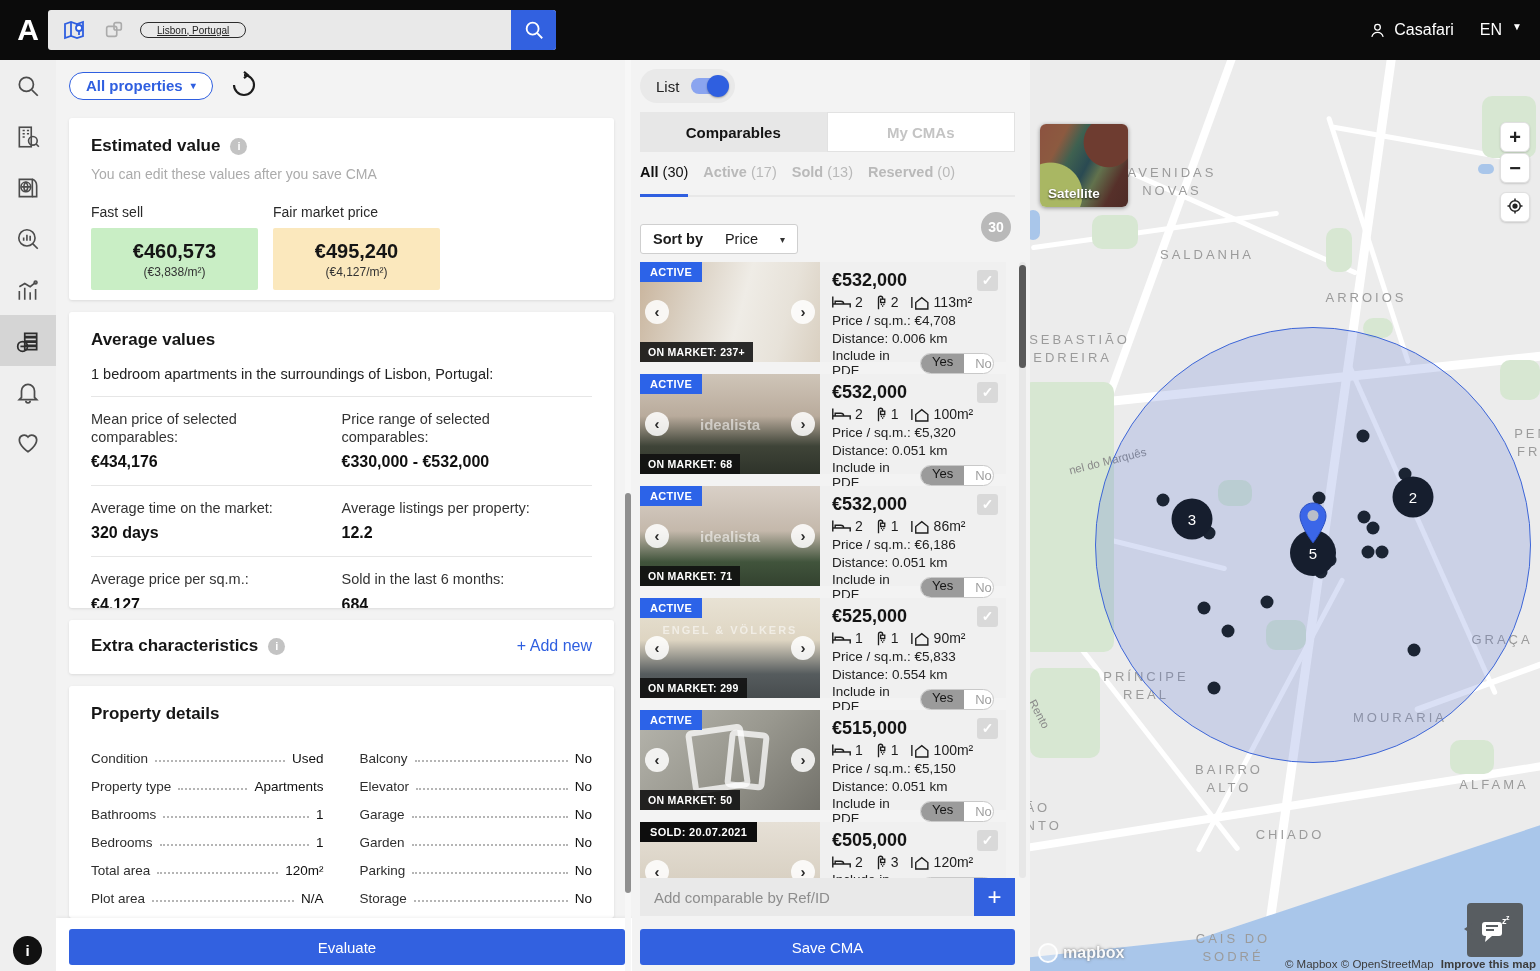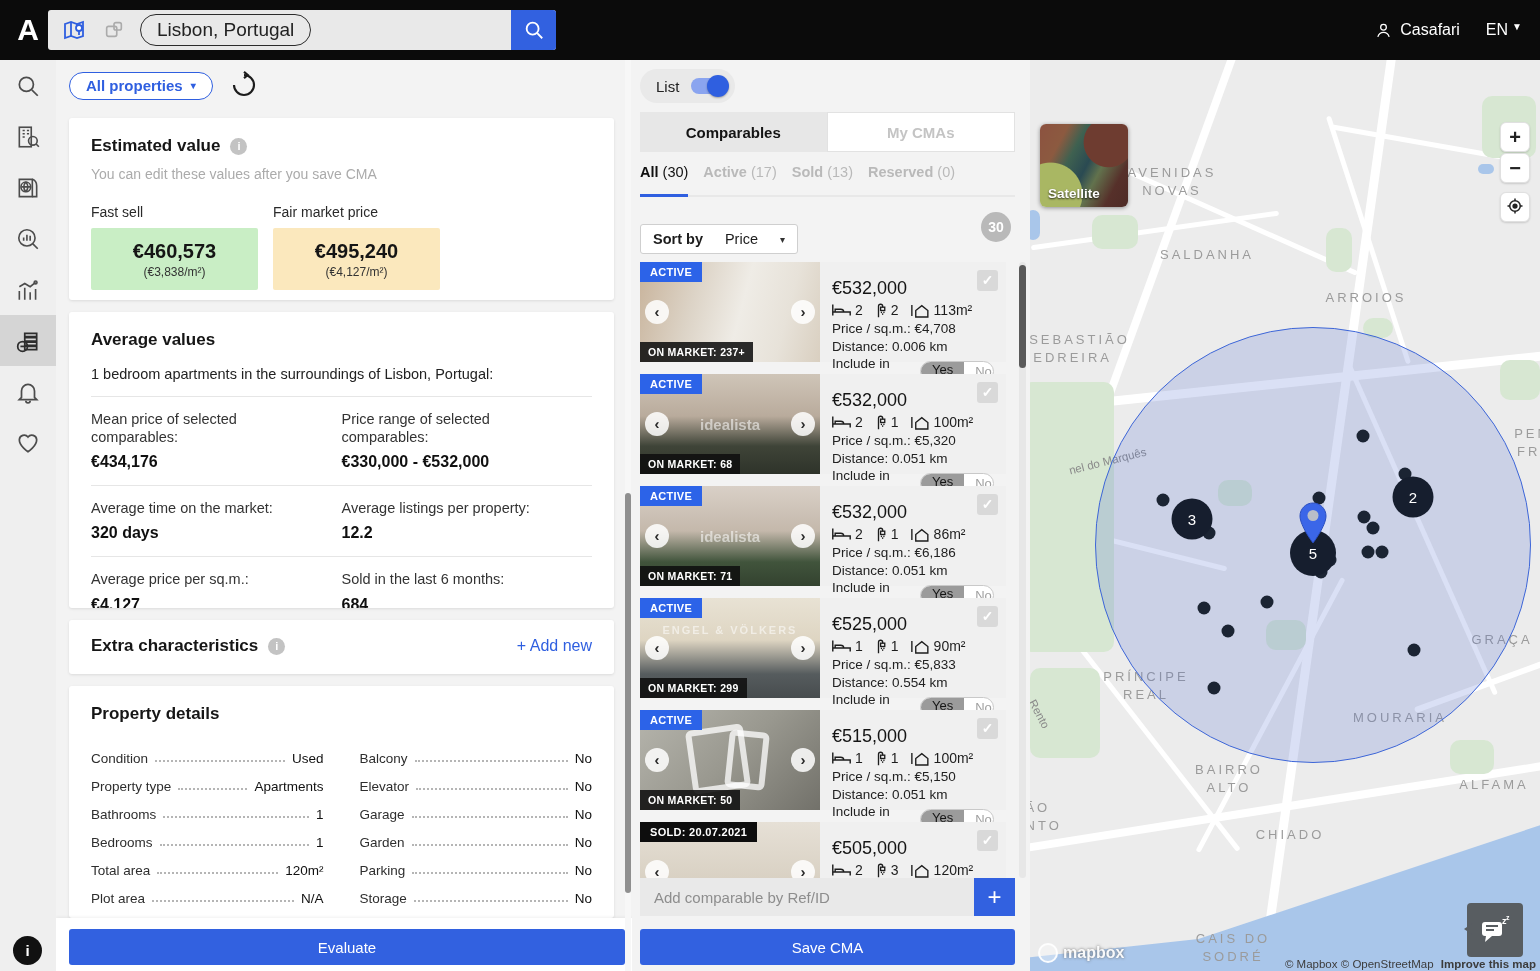--- a/index.html
+++ b/index.html
@@ -7,27 +7,27 @@
   html,body { width:1540px; height:971px; overflow:hidden; background:#f3f3f3;
     font-family:"Liberation Sans", sans-serif; color:#1c1c1c; }
 
   
   .topbar { position:absolute; left:0; top:0; width:1540px; height:60px; background:#0b0b0b; z-index:50; }
   .logo { position:absolute; left:12px; top:14px; width:32px; height:32px; color:#fff;
     font-size:30px; font-weight:bold; line-height:32px; text-align:center; }
   .searchbar { position:absolute; left:48px; top:10px; width:508px; height:40px; background:#e9e9e9;
     border-radius:3px; display:flex; align-items:center; }
   .sb-icon { width:28px; height:28px; margin-left:12px; display:flex; align-items:center; justify-content:center; }
-  .chip { margin-left:12px; height:32px; padding:0 16px; border:1.5px solid #2c2c2c; border-radius:16px;
-    display:flex; align-items:center; font-size:19px; color:#222; background:transparent; }
+  .chip { margin-left:12px; height:16px; padding:0 16px; border:1.5px solid #2c2c2c; border-radius:16px;
+    display:flex; align-items:center; font-size:10px; color:#222; background:transparent;text-decoration:underline; }
   .search-btn { position:absolute; right:0; top:0; width:45px; height:40px; background:#3261e0;
     border:none; border-radius:0 3px 3px 0; display:flex; align-items:center; justify-content:center; cursor:pointer; }
   .top-right { position:absolute; right:18px; top:0; height:60px; display:flex; align-items:center; gap:26px; color:#fff; }
   .user { display:flex; align-items:center; gap:8px; font-size:16px; }
-  .lang { display:flex; gap:4px; font-size:16px; }
+  .lang { display:flex; gap:10px; font-size:16px; }
   .caret { font-size:10px; color:#fff; }
 
   
   .rail { position:absolute; left:0; top:60px; width:56px; bottom:0; background:#efefef; z-index:40; }
   .rail-item { width:56px; height:51px; display:flex; align-items:center; justify-content:center; cursor:pointer; }
   .rail-item.active { background:#d5d5d5; }
   .rail-info { position:absolute; left:13px; bottom:6px; width:29px; height:29px; border-radius:50%;
     background:#111; color:#fff; font-weight:bold; font-size:15px; display:flex; align-items:center; justify-content:center; }
 
   
@@ -118,21 +118,21 @@
   .onmarket:empty, .watermark:empty, .psm:empty, .dist:empty { display:none; }
   .watermark { position:absolute; left:0; right:0; top:42%; text-align:center; color:rgba(255,255,255,.55);
     font-size:15px; font-weight:bold; z-index:2; }
   .comp-card:nth-child(4) .watermark { font-size:11px; letter-spacing:2px; top:26%; }
   .ph-arrow { position:absolute; top:50%; margin-top:-12px; width:24px; height:24px; border-radius:50%;
     background:rgba(255,255,255,.85); color:#2b2b2b; font-weight:bold; font-size:15px; line-height:24px;
     text-align:center; z-index:3; cursor:pointer; }
   .ph-arrow.l { left:5px; } .ph-arrow.r { right:5px; }
   .noimg { position:absolute; left:38px; top:10px; width:104px; height:80px; z-index:1; }
   .cinfo { position:relative; flex:1; background:#f0f0f0; padding:8px 12px 6px; }
-  .cprice { font-size:18px; font-weight:normal; color:#141414;margin-top:8px; }
+  .cprice { font-size:18px; font-weight:bold; color:#141414; }
   .cbx { position:absolute; right:8px; top:8px; width:21px; height:21px; border-radius:3px; background:#d9d9d9;
     color:#fff; font-size:14px; font-weight:bold; text-align:center; line-height:21px; cursor:pointer; }
   .specs { display:flex; align-items:center; gap:12px; margin-top:3px; font-size:14px; color:#1d1d1d; }
   .spec { display:flex; align-items:center; gap:4px; }
   .psm,.dist { font-size:13.5px; color:#222; margin-top:3px; }
   .pdf-row { display:flex; align-items:center; gap:10px; margin-top:2px; font-size:13.5px; color:#222; }
   .yn { display:inline-flex; border:1px solid #c9c9c9; border-radius:13px; overflow:hidden; background:#fff; }
   .yn .yes { background:#9b9b9b; color:#161616; padding:0 11px; font-size:13px; cursor:pointer; }
   .yn .no { color:#9f9f9f; padding:2px 11px; font-size:13px; cursor:pointer; }
 

